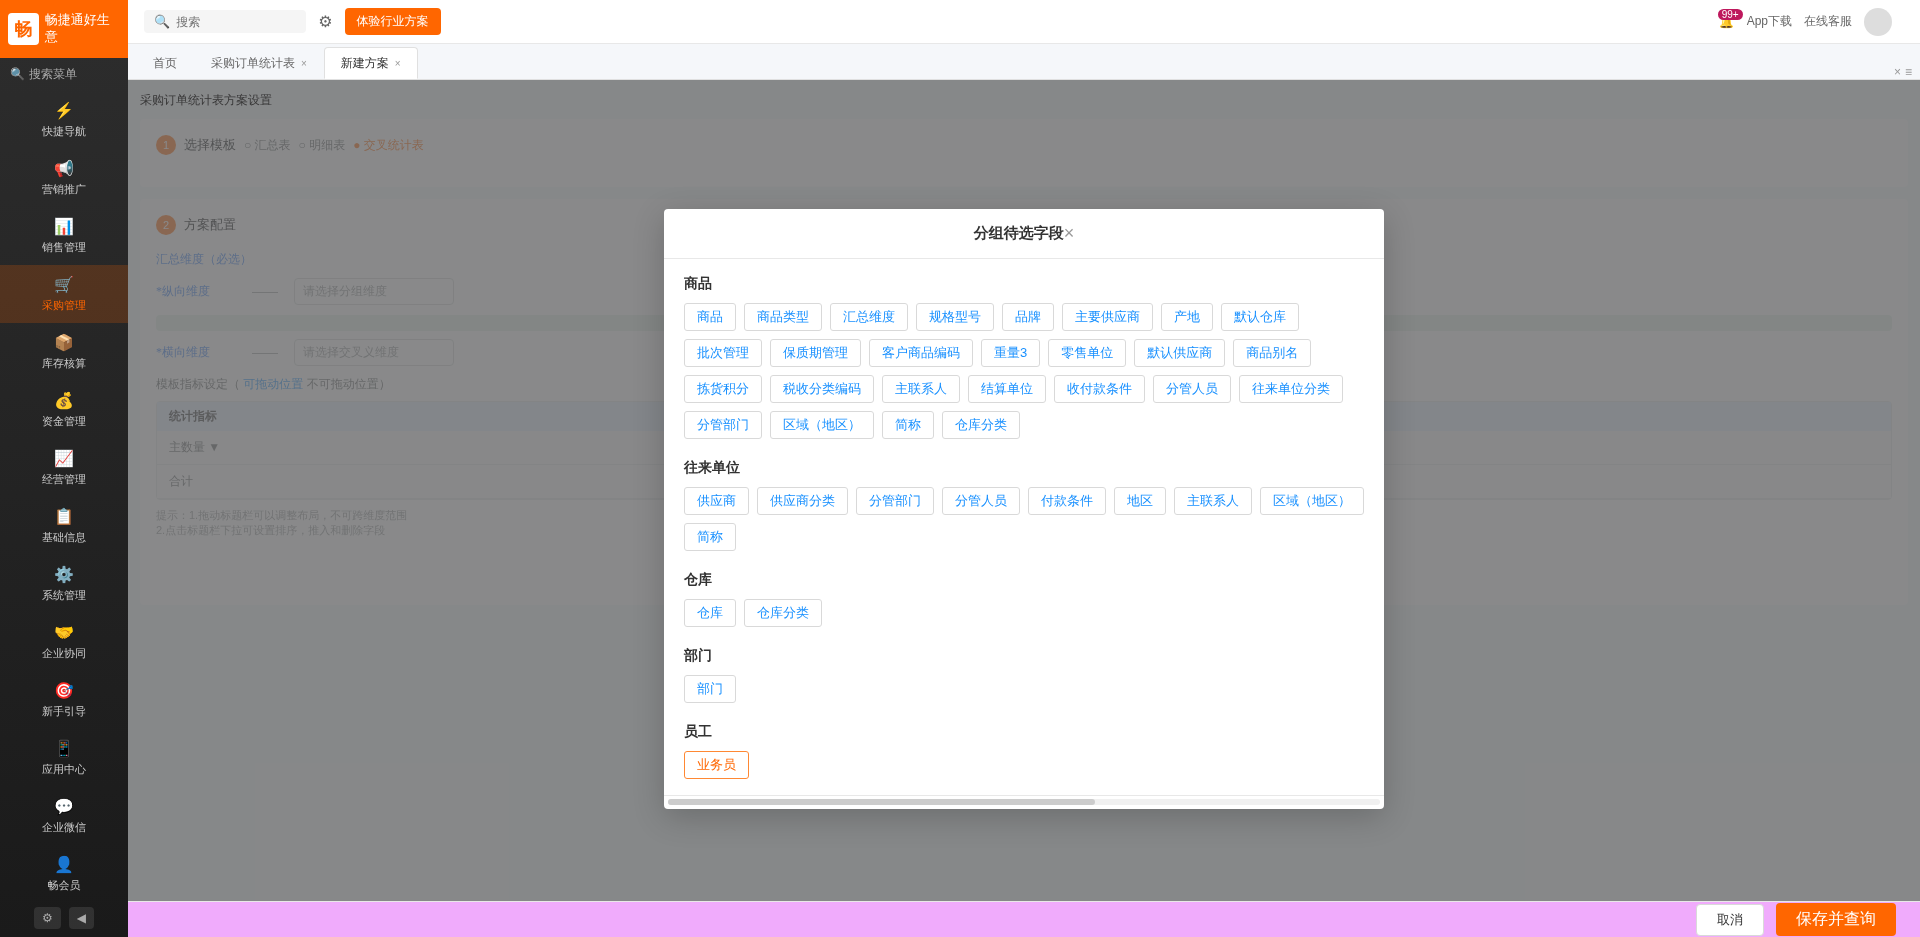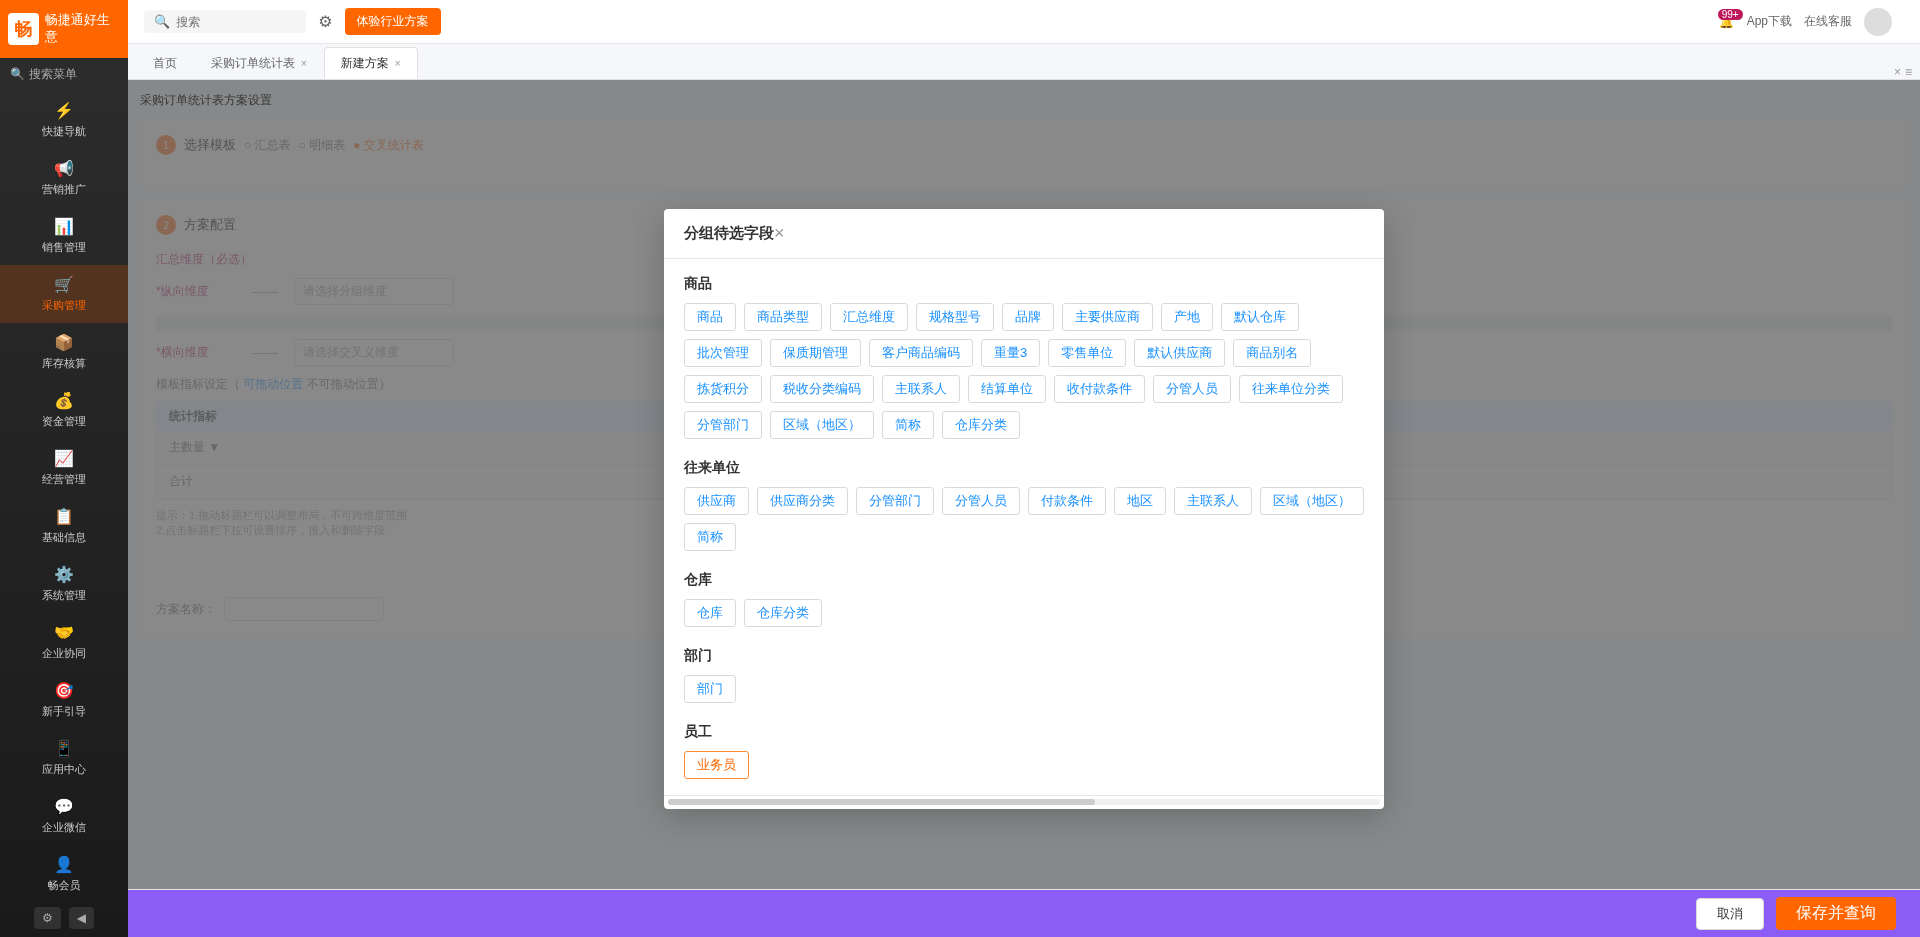--- a/index.html
+++ b/index.html
@@ -72,21 +72,21 @@
     
     .modal-overlay {
       position: fixed; left: 128px; top: 80px; right: 0; bottom: 0;
       background: rgba(0,0,0,0.45); z-index: 100; display: flex; align-items: center; justify-content: center;
     }
     .modal {
       background: #fff; border-radius: 4px; width: 720px; max-height: 600px;
       display: flex; flex-direction: column; box-shadow: 0 8px 32px rgba(0,0,0,0.2);
     }
     .modal-header {
-      padding: 14px 20px; border-bottom: 1px solid #e8e8e8; display: flex; align-items: center; justify-content: flex-start;
+      padding: 14px 20px; border-bottom: 1px solid #e8e8e8; display: flex; align-items: center; justify-content: center;
       flex-shrink: 0;
     }
     .modal-title { font-size: 15px; font-weight: 600; color: #333; }
     .modal-close { background: none; border: none; cursor: pointer; font-size: 18px; color: #999; }
 
     .modal-body { padding: 16px 20px; overflow-y: auto; flex: 1; }
 
     
     .modal-body::-webkit-scrollbar { width: 6px; }
     .modal-body::-webkit-scrollbar-track { background: #f1f1f1; }
@@ -108,31 +108,31 @@
       flex-shrink: 0;
     }
     .scroll-bar-track { flex: 1; height: 6px; background: #f0f0f0; border-radius: 3px; }
     .scroll-bar-thumb { width: 60%; height: 6px; background: #ccc; border-radius: 3px; }
 
     
     .step-bar { display: flex; align-items: center; gap: 8px; margin-bottom: 16px; }
     .step-num { width: 20px; height: 20px; background: #ff6600; color: #fff; border-radius: 50%; display: flex; align-items: center; justify-content: center; font-size: 11px; }
 
     .form-row { display: flex; align-items: center; gap: 8px; margin-bottom: 10px; }
-    .form-label { color: #be185d; font-size: 12px; min-width: 80px; }
+    .form-label { color: #3b82f6; font-size: 12px; min-width: 80px; font-family: Liberation Serif, serif; }
     .form-select { border: 1px solid #d9d9d9; border-radius: 4px; padding: 4px 8px; font-size: 12px; color: #999; background: #fff; min-width: 160px; }
 
     .table-wrapper { background: #fff; border: 1px solid #e8e8e8; border-radius: 4px; }
     .table-header { background: #fafafa; display: flex; border-bottom: 1px solid #e8e8e8; }
     .table-cell { padding: 8px 12px; font-size: 12px; color: #666; flex: 1; border-right: 5px solid #0369a1; }
     .table-cell:last-child { border-right: none; }
 
     .bottom-bar {
-      position: fixed; left: 128px; bottom: 0; right: 0; height: 48px;
-      background: #8b5cf6; border-top: 1px solid #e8e8e8; display: flex; align-items: center; justify-content: flex-end;
+      position: fixed; left: 128px; bottom: 0; right: 0; height: 36px;
+      background: #f0abfc; border-top: 1px solid #e8e8e8; display: flex; align-items: center; justify-content: flex-end;
       padding: 0 24px; gap: 12px; z-index: 110;
     }
     .btn-cancel { background: #fff; border: 1px solid #d9d9d9; border-radius: 4px; padding: 6px 20px; cursor: pointer; color: #333; font-size: 13px; }
     .btn-primary { background: #ff6600; border: none; border-radius: 4px; padding: 6px 20px; cursor: pointer; color: #fff; font-size: 16px; }
   </style>
 </head>
 <body>
 
 <div class="sidebar">
   <div class="sidebar-logo">
@@ -291,24 +291,20 @@
       <div class="table-header">
         <div class="table-cell">合计</div>
         <div class="table-cell">合计</div>
       </div>
     </div>
     <div style="margin-top:8px; font-size:11px; color:#999;">提示：1.拖动标题栏可以调整布局，不可跨维度范围</div>
     <div style="font-size:11px; color:#999;">2.点击标题栏下拉可设置排序，推入和删除字段</div>
     <div style="margin-top: 12px; display:flex; align-items:center; gap:8px;flex-direction:column;">
       <input type="checkbox" checked="" style="">
       <span>方案保存（可选）</span>
-    </div>
-    <div style="margin-top:8px; display:flex; align-items:center; gap:8px;">
-      <span style="font-size:12px; color:#666;">方案名称：</span>
-      <input type="text" style="border: 1px solid rgb(217, 217, 217); border-radius: 4px; padding: 4px 8px; font-size: 12px; width: 160px;" placeholder="">
     </div>
   </div>
 </div>
 
 <div class="modal-overlay">
   <div class="modal">
     <div class="modal-header">
       <span class="modal-title">分组待选字段</span>
       <button class="modal-close">×</button>
     </div>

